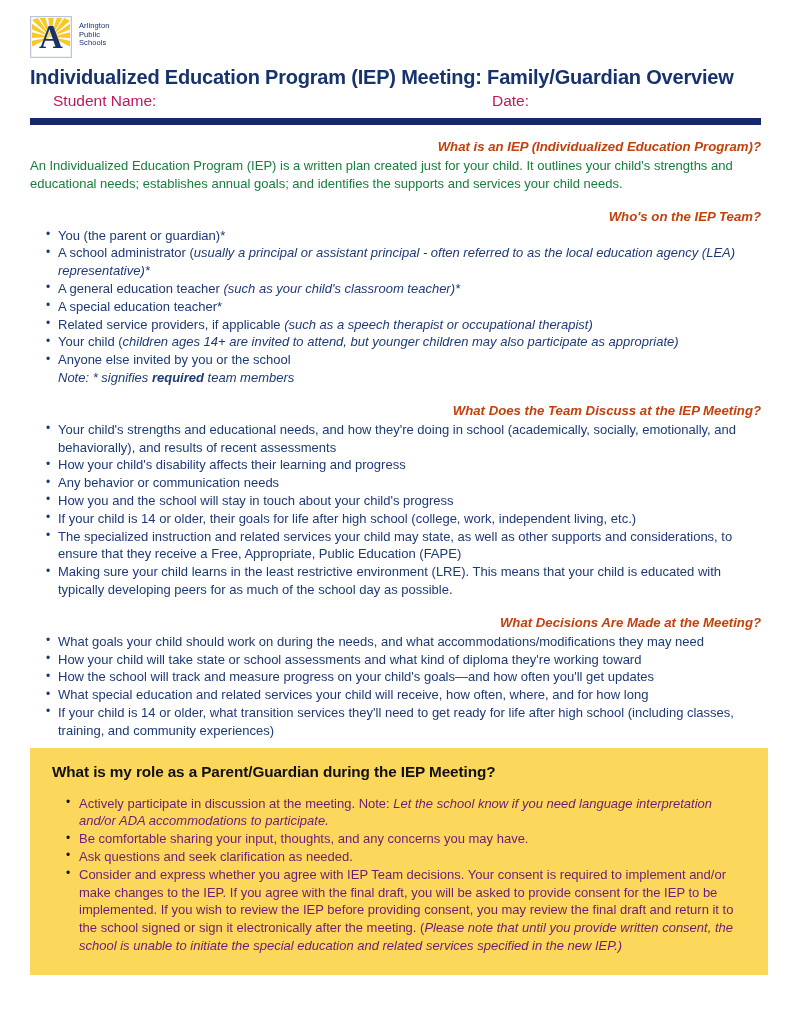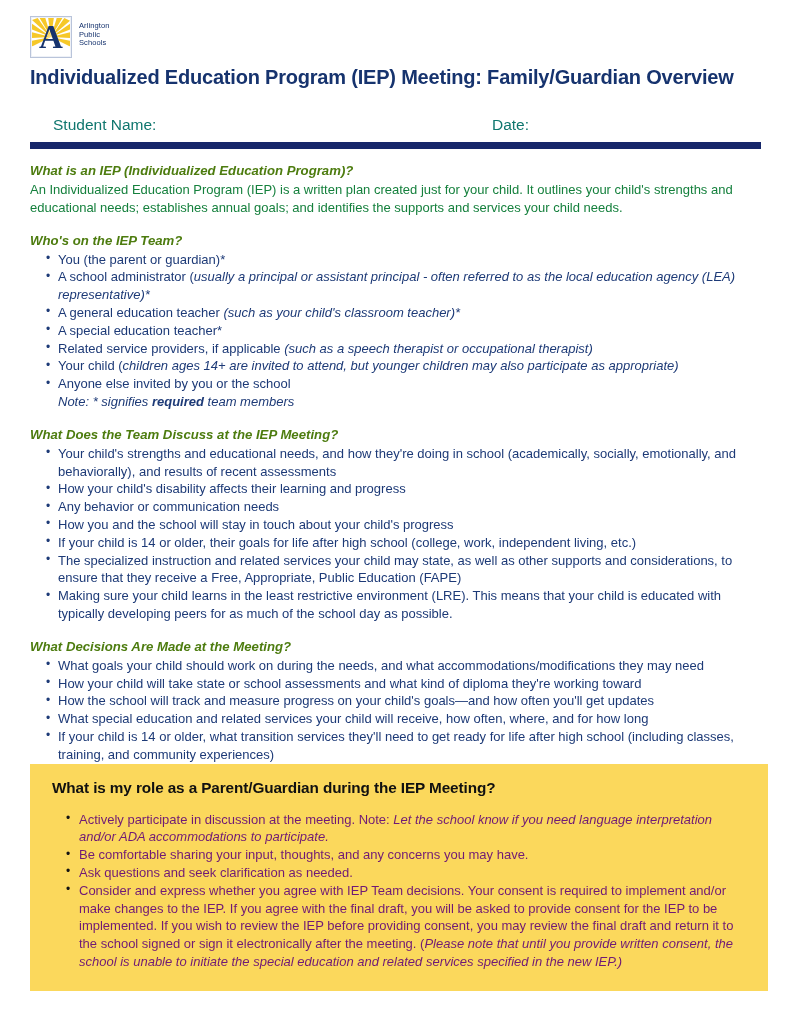--- a/index.html
+++ b/index.html
@@ -66,23 +66,22 @@
     color: #16336e;
     line-height: 24px;
     margin-top: 1px;
     white-space: nowrap;
     letter-spacing: -0.2px;
   }
   .name-date-row {
     position: relative;
     height: 24px;
     font-size: 15.5px;
-    color: #0f766e;
+    color: #be185d;
     line-height: 24px;
-    margin-top: 24px;
   }
   .student-name { position: absolute; left: 23px; top: 0; }
   .date-label { position: absolute; left: 462px; top: 0; }
 
   .rule {
     margin: 5px 30px 0 30px;
     height: 7px;
     background: #16276a;
   }
 
@@ -90,23 +89,24 @@
   .content {
     padding: 13px 30px 0 30px;
   }
   .section { margin-bottom: 15px; }
   .section:last-child { margin-bottom: 0; }
 
   .sec-heading {
     font-size: 13.2px;
     font-weight: bold;
     font-style: italic;
-    color: #4d7c0f;
+    color: #c2410c;
     line-height: 17px;
     margin-bottom: 2px;
+    text-align: right;
   }
   .para {
     font-size: 13px;
     line-height: 17.8px;
     color: #15803d;
     margin: 0;
     max-width: 712px;
   }
   ul.bullets {
     list-style: none;
@@ -129,21 +129,21 @@
     font-size: 12px;
     color: #1d3a77;
   }
   ul.bullets > li.nobullet { padding-left: 28px; }
   ul.bullets > li.nobullet::before { content: ""; }
   .it { font-style: italic; }
   .bi { font-style: italic; font-weight: bold; }
 
   
   .callout {
-    margin: 0 23px 0 30px;
+    margin: 8px 23px 0 30px;
     background: #fbd85c;
     padding: 13px 22px 20px 22px;
     color: #131313;
   }
   .callout-heading {
     font-size: 15.3px;
     font-weight: bold;
     color: #101010;
     line-height: 22px;
     margin-bottom: 12px;

